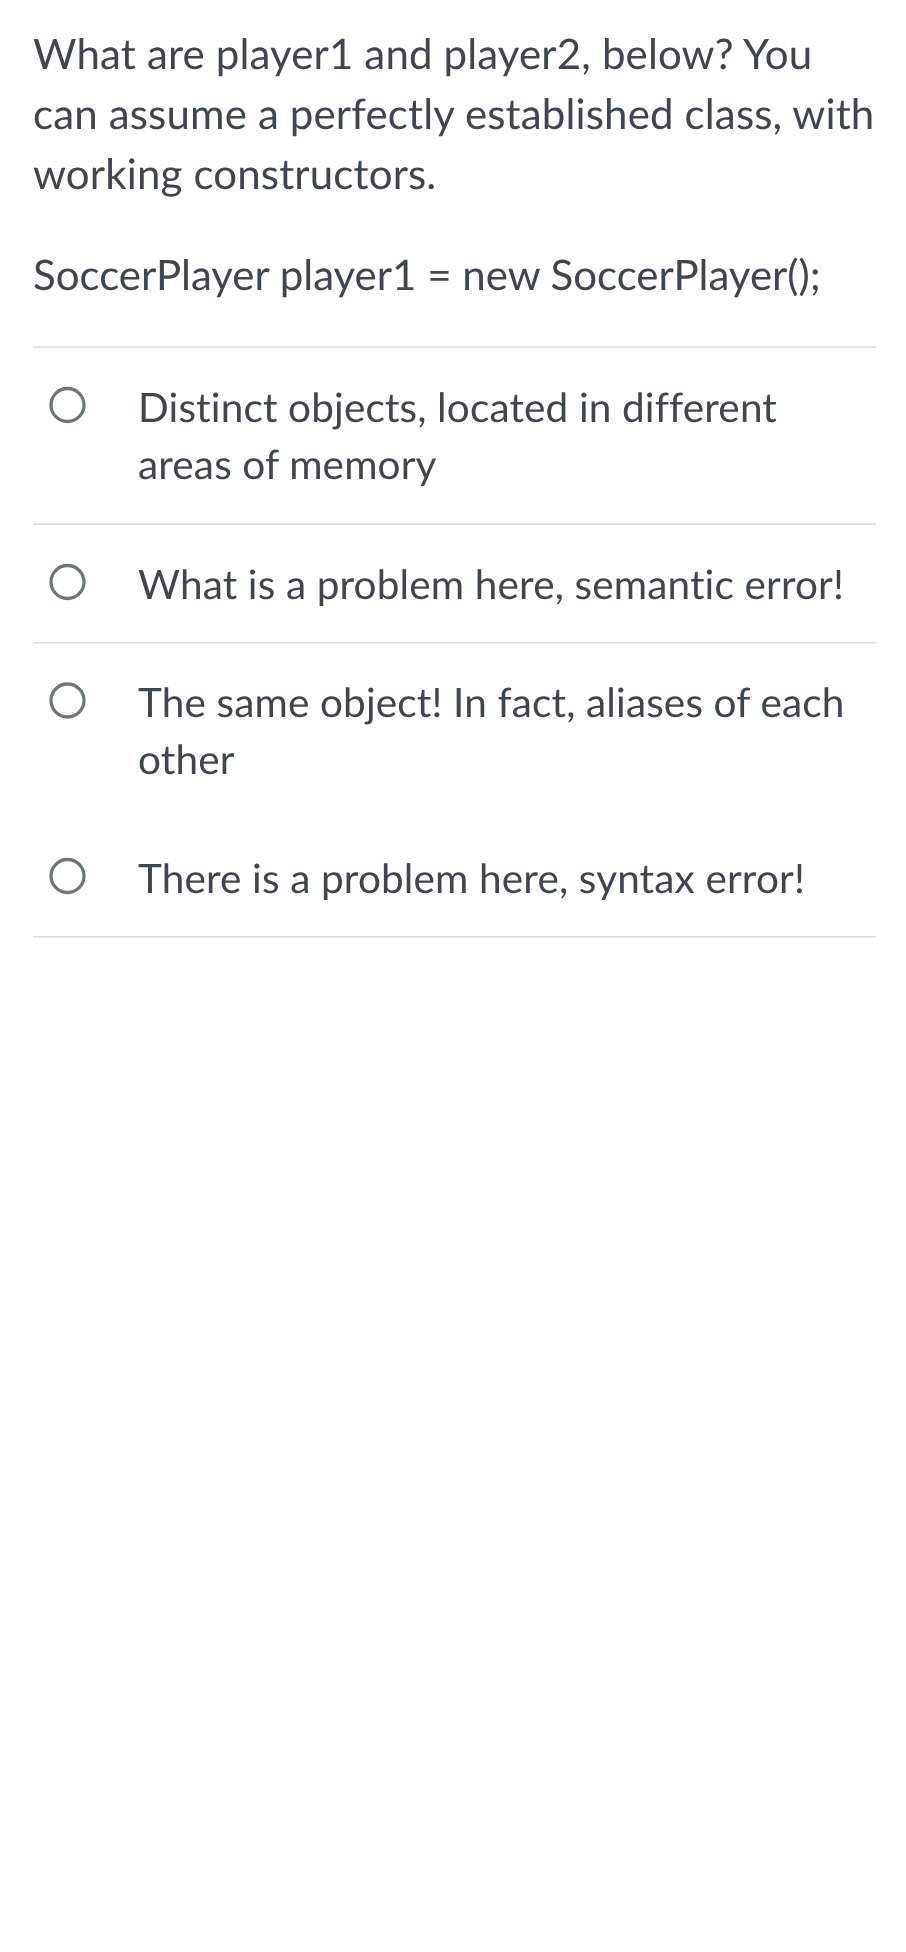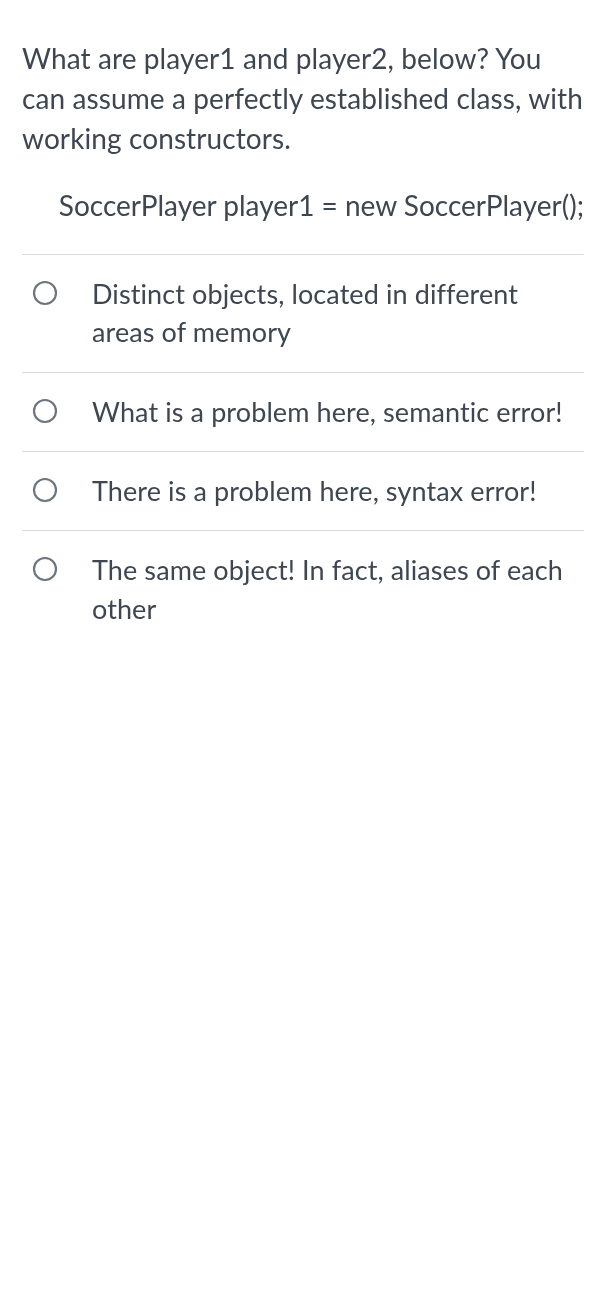--- a/index.html
+++ b/index.html
@@ -8,35 +8,33 @@
   html, body {
     margin: 0;
     padding: 0;
     width: 604px;
     font-family: "Lato", "Helvetica Neue", Arial, sans-serif;
     color: #3a4450;
     background: #ffffff;
   }
   .container {
     padding: 16px 20px 20px 22px;
-    margin-top: 23px;
   }
   .question-text {
     font-size: 28px;
     line-height: 1.42;
     color: #3d4651;
     margin-bottom: 28px;
     letter-spacing: 0.1px;
   }
   .code-block {
     font-size: 28px;
     line-height: 1.42;
     color: #3d4651;
     margin-bottom: 28px;
-    text-align: right;
   }
   .code-block.last {
     margin-bottom: 56px;
   }
   .options {
     border-top: 1px solid #d9dde1;
   }
   .option {
     display: flex;
     align-items: flex-start;
@@ -90,33 +88,33 @@
 
     <label class="option">
       <span class="radio">
         <svg width="26" height="26" viewBox="0 0 26 26">
             <circle cx="13" cy="13" r="11" fill="none" stroke="#6b7680" stroke-width="2.2"></circle>
           </svg>
       </span>
       <span class="option-label">What is a problem here, semantic error!</span>
     </label>
 
+    <label class="option last">
+      <span class="radio">
+        <svg width="26" height="26" viewBox="0 0 26 26">
+            <circle cx="13" cy="13" r="11" fill="none" stroke="#6b7680" stroke-width="2.2"></circle>
+          </svg>
+      </span>
+      <span class="option-label">The same object! In fact, aliases of each other</span>
+    </label>
+
     <label class="option">
       <span class="radio">
         <svg width="26" height="26" viewBox="0 0 26 26">
             <circle cx="13" cy="13" r="11" fill="none" stroke="#6b7680" stroke-width="2.2"></circle>
           </svg>
       </span>
       <span class="option-label">There is a problem here, syntax error!</span>
     </label>
 
-    <label class="option last">
-      <span class="radio">
-        <svg width="26" height="26" viewBox="0 0 26 26">
-            <circle cx="13" cy="13" r="11" fill="none" stroke="#6b7680" stroke-width="2.2"></circle>
-          </svg>
-      </span>
-      <span class="option-label">The same object! In fact, aliases of each other</span>
-    </label>
-
   </div>
 
 </div>
 
 </body></html>

